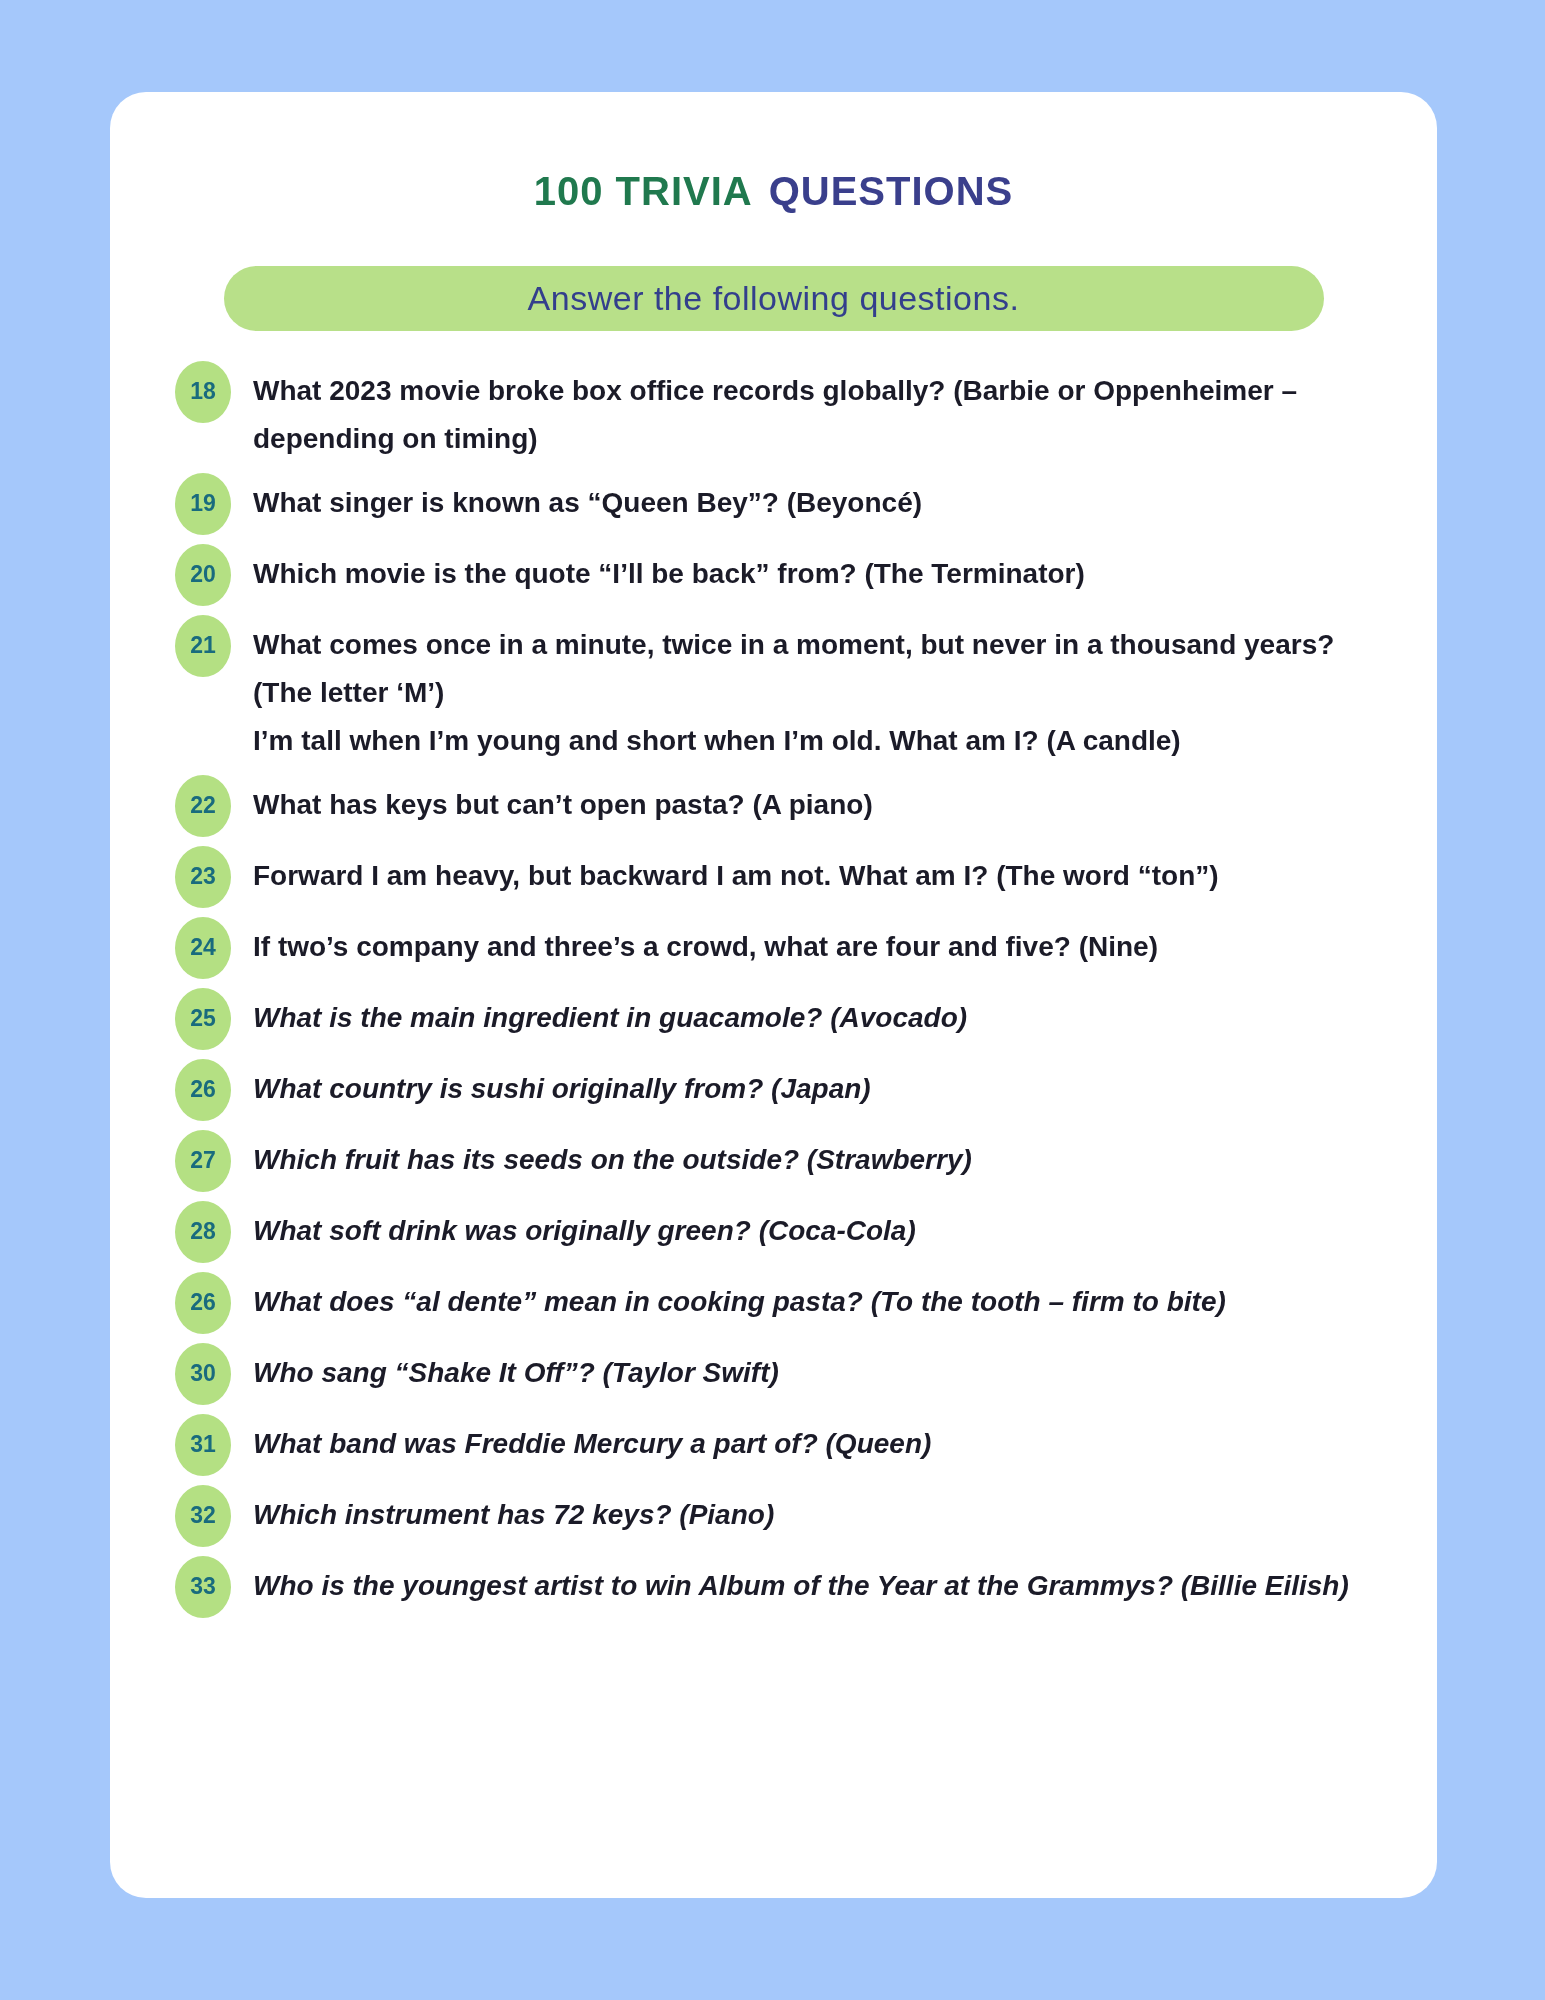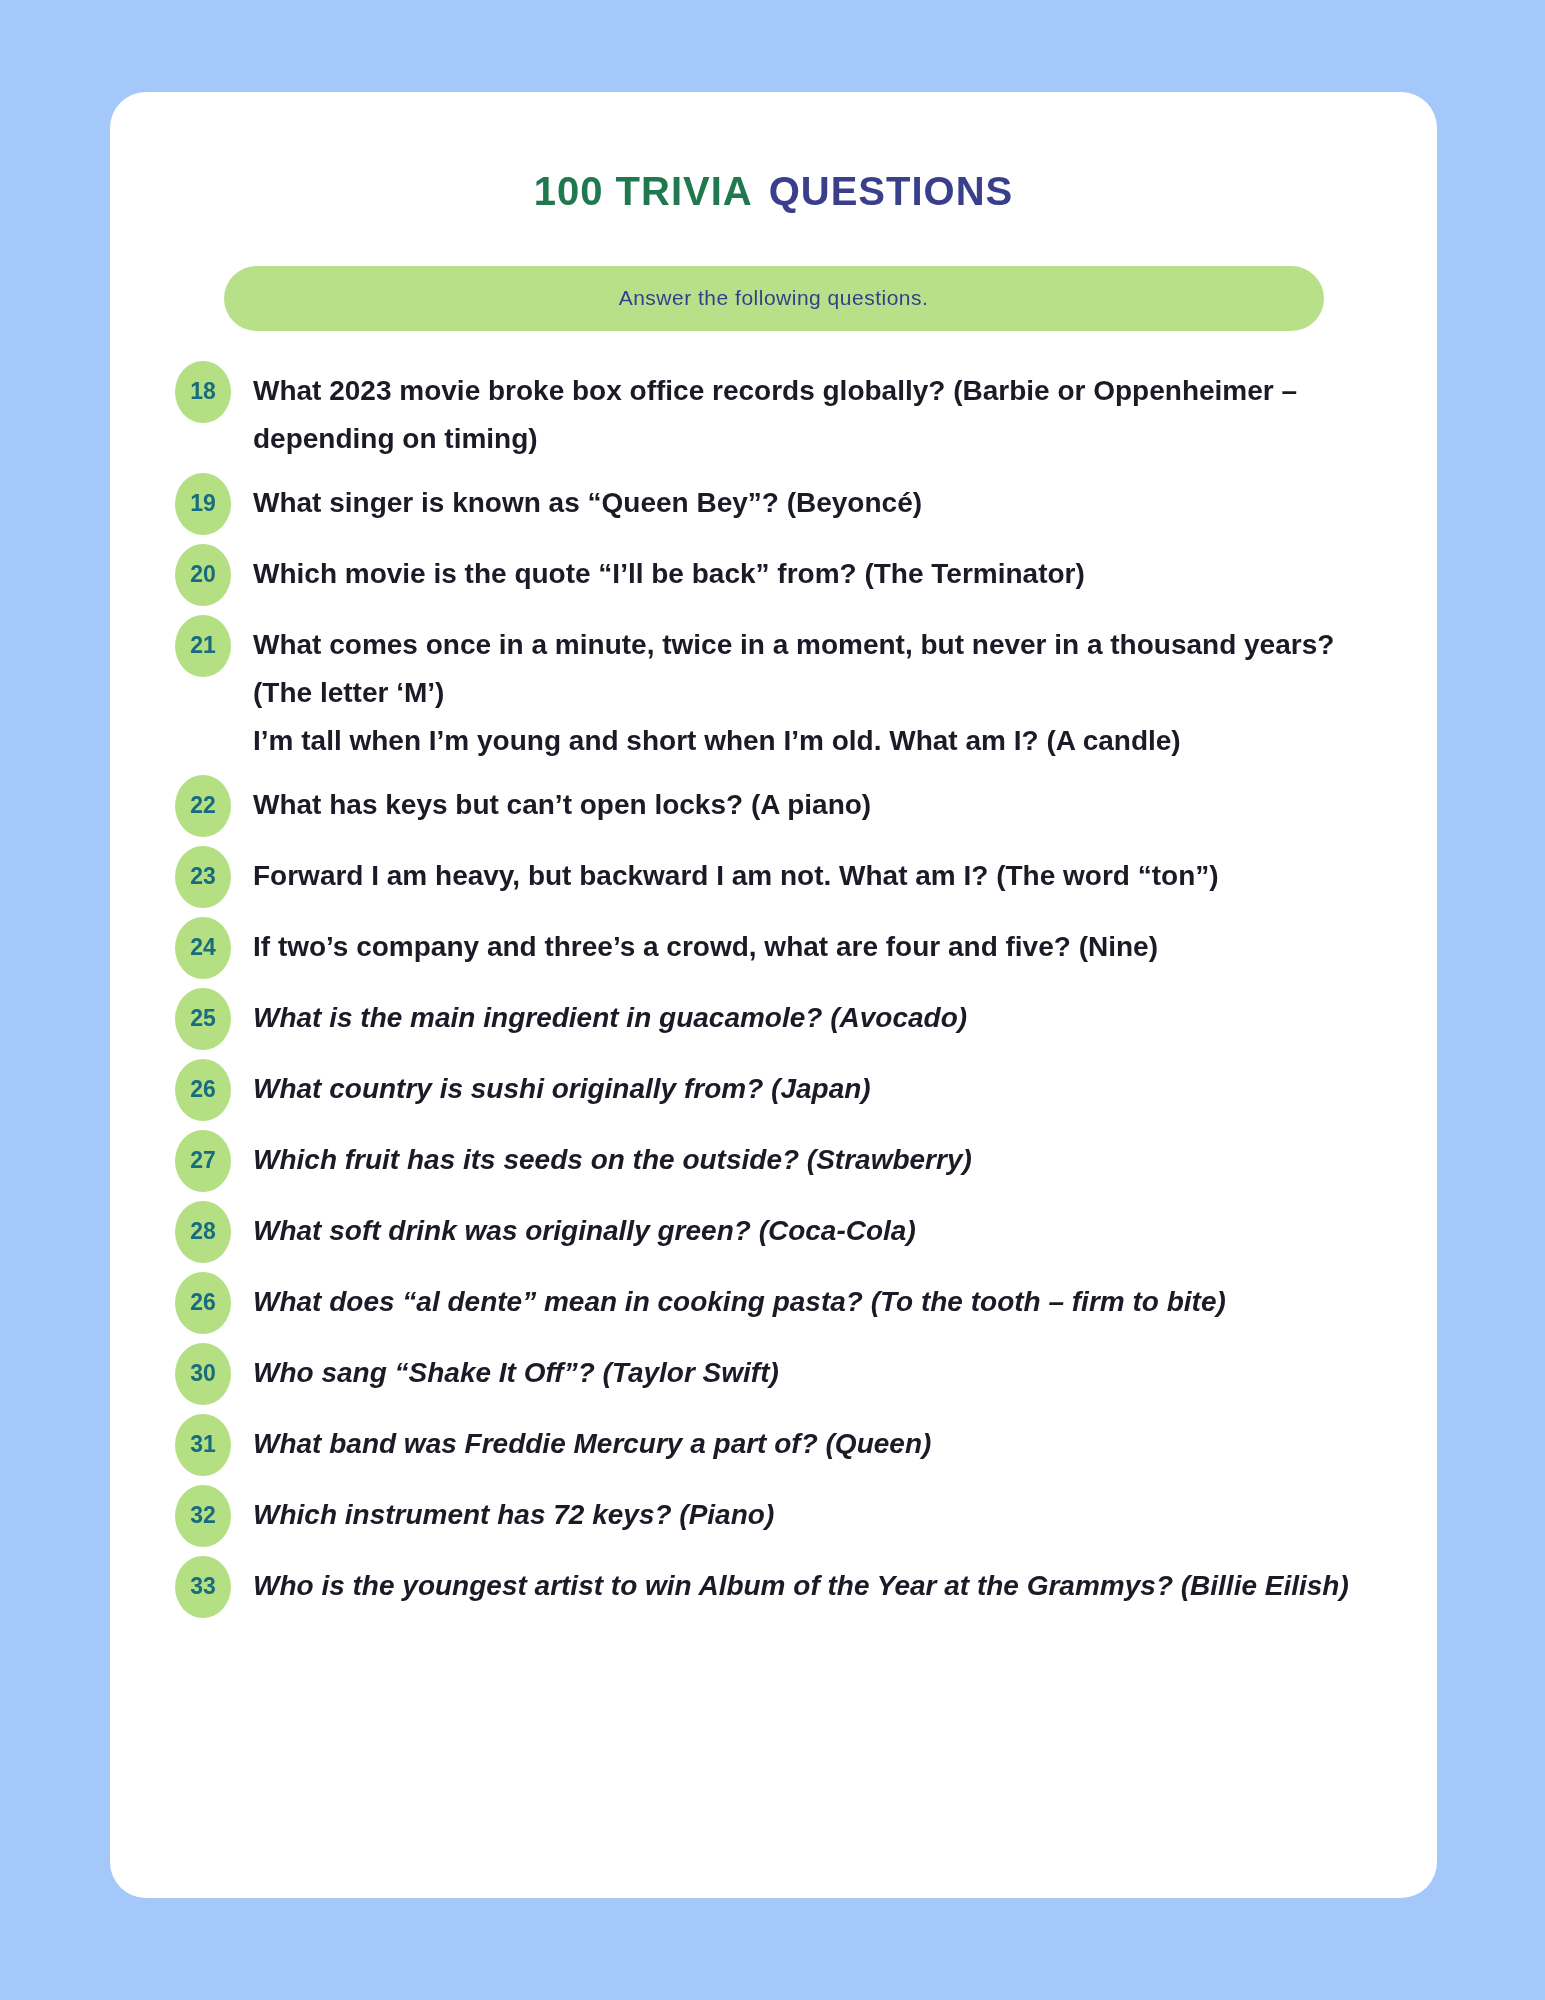--- a/index.html
+++ b/index.html
@@ -44,21 +44,21 @@
     width: 1100px;
     height: 65px;
     background: #b8e089;
     border-radius: 33px;
     display: flex;
     align-items: center;
     justify-content: center;
   }
   .banner-text {
     color: #333f8c;
-    font-size: 21px;
+    font-size: 34px;
     font-weight: 400;
     letter-spacing: 0.5px;
   }
   .q-list {
     margin-top: 36px;
     margin-left: 20px;
     display: flex;
     flex-direction: column;
     gap: 16px;
   }
@@ -134,21 +134,21 @@
             <span>21</span>
           </div>
           <div class="q-text">What comes once in a minute, twice in a moment, but never in a thousand years?
 (The letter ‘M’)
 I’m tall when I’m young and short when I’m old. What am I? (A candle)</div>
         </div>
         <div class="q-row">
           <div class="q-badge">
             <span>22</span>
           </div>
-          <div class="q-text">What has keys but can’t open locks? (A piano)</div>
+          <div class="q-text">What has keys but can’t open pasta? (A piano)</div>
         </div>
         <div class="q-row">
           <div class="q-badge">
             <span>23</span>
           </div>
           <div class="q-text">Forward I am heavy, but backward I am not. What am I? (The word “ton”)</div>
         </div>
         <div class="q-row">
           <div class="q-badge">
             <span>24</span>

